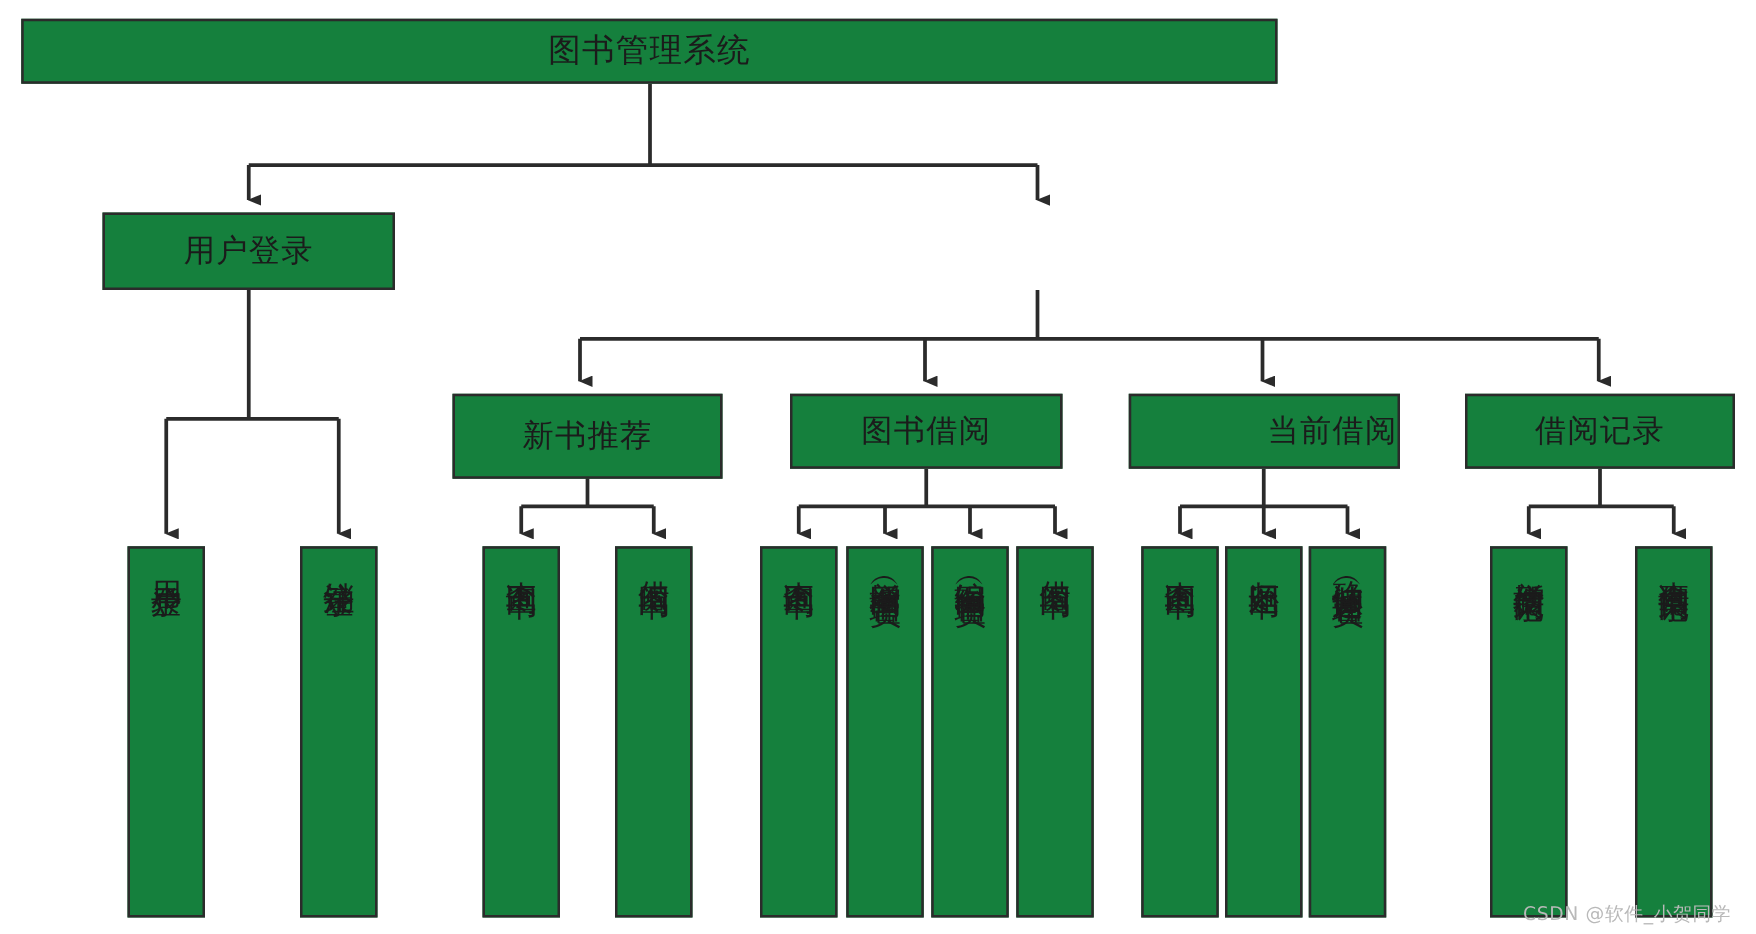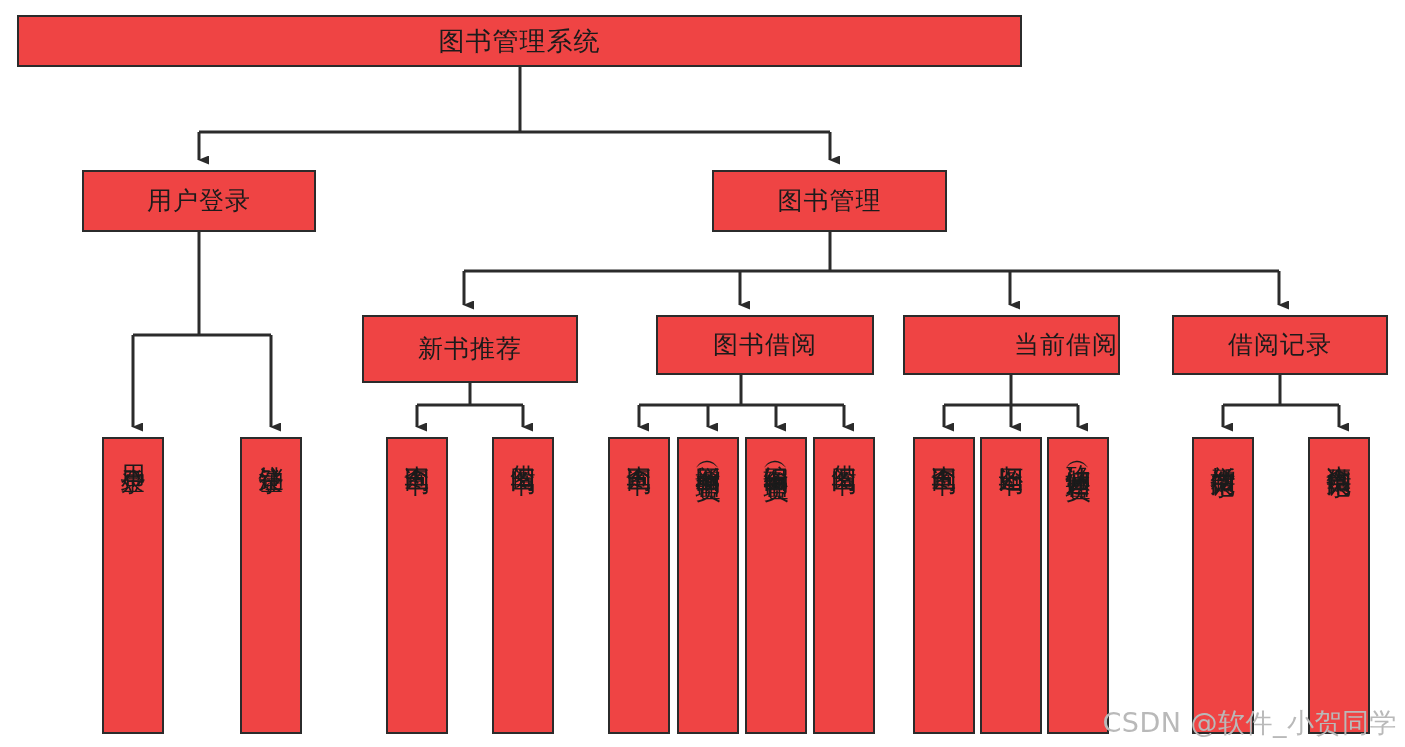--- a/index.html
+++ b/index.html
@@ -22,21 +22,21 @@
     position: absolute;
     left: 0;
     top: 0;
     width: 1405px;
     height: 747px;
     pointer-events: none;
   }
   .node {
     position: absolute;
     box-sizing: border-box;
-    background: #ef4444;
+    background: #15803d;
     border: 2px solid #2b2b2b;
     display: flex;
     align-items: center;
     justify-content: center;
     color: #1b1b1b;
   }
   .node.horizontal {
     font-size: 25px;
     line-height: 1.1;
     letter-spacing: 1px;
@@ -56,23 +56,23 @@
     display: block;
   }
   .node.root {
     font-size: 26px;
   }
   .node.leaf-tall .vtext {
     font-size: 25px;
   }
   #watermark {
     position: absolute;
-    right: 8px;
+    right: 20px;
     bottom: 6px;
-    font-size: 27px;
+    font-size: 15px;
     color: #b9b9b9;
     letter-spacing: 0.5px;
     white-space: nowrap;
     user-select: none;
   }
 </style>
 </head>
 <body>
 
 <div id="diagram-root">
@@ -127,28 +127,25 @@
     </g>
   </svg>
 
   <div class="node horizontal root" style="left:17px; top:15px; width:1005px; height:52px;">
     <span>图书管理系统</span>
   </div>
 
   <div class="node horizontal" style="left:82px; top:170px; width:234px; height:62px;">
     <span>用户登录</span>
   </div>
-  <div class="node horizontal" style="left:712px; top:170px; width:235px; height:62px;">
-    <span>图书管理</span>
-  </div>
 
   <div class="node horizontal" style="left:362px; top:315px; width:216px; height:68px;">
     <span>新书推荐</span>
   </div>
-  <div class="node horizontal" style="left:632px; top:315px; width:218px; height:60px;margin-left:24px;">
+  <div class="node horizontal" style="left:632px; top:315px; width:218px; height:60px;">
     <span>图书借阅</span>
   </div>
   <div class="node horizontal" style="left:903px; top:315px; width:217px; height:60px;justify-content:flex-end;">
     <span>当前借阅</span>
   </div>
   <div class="node horizontal" style="left:1172px; top:315px; width:216px; height:60px;">
     <span>借阅记录</span>
   </div>
 
   <div class="node vertical leaf-tall" style="left:102px; top:437px; width:62px; height:297px;">

